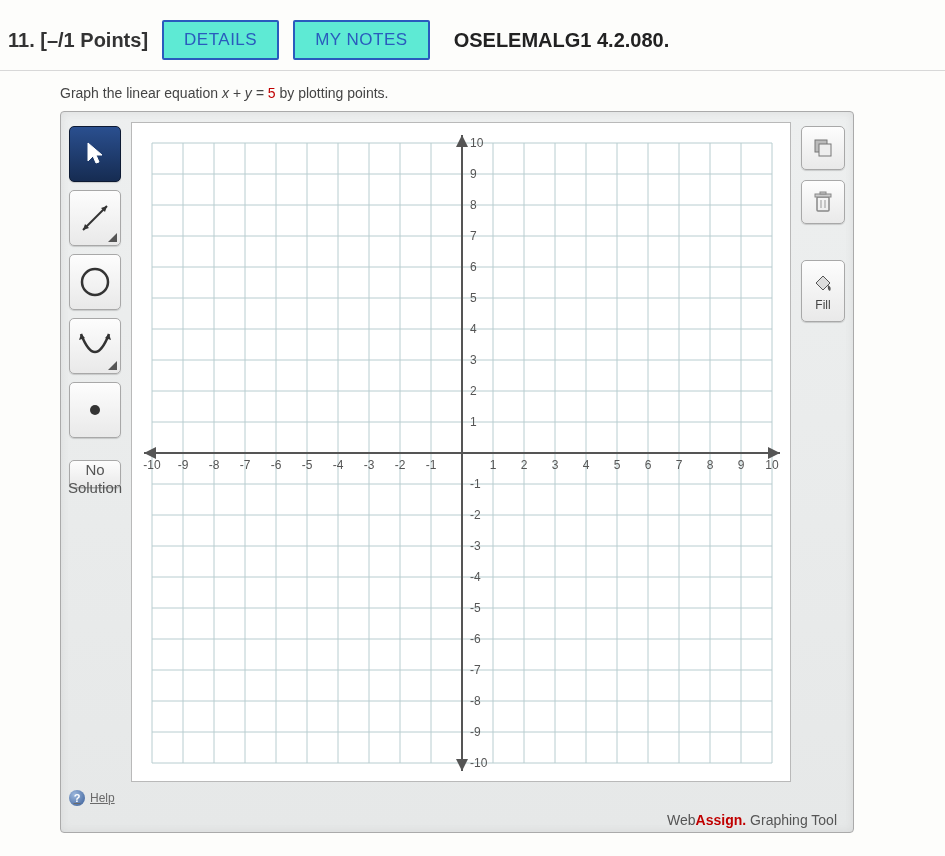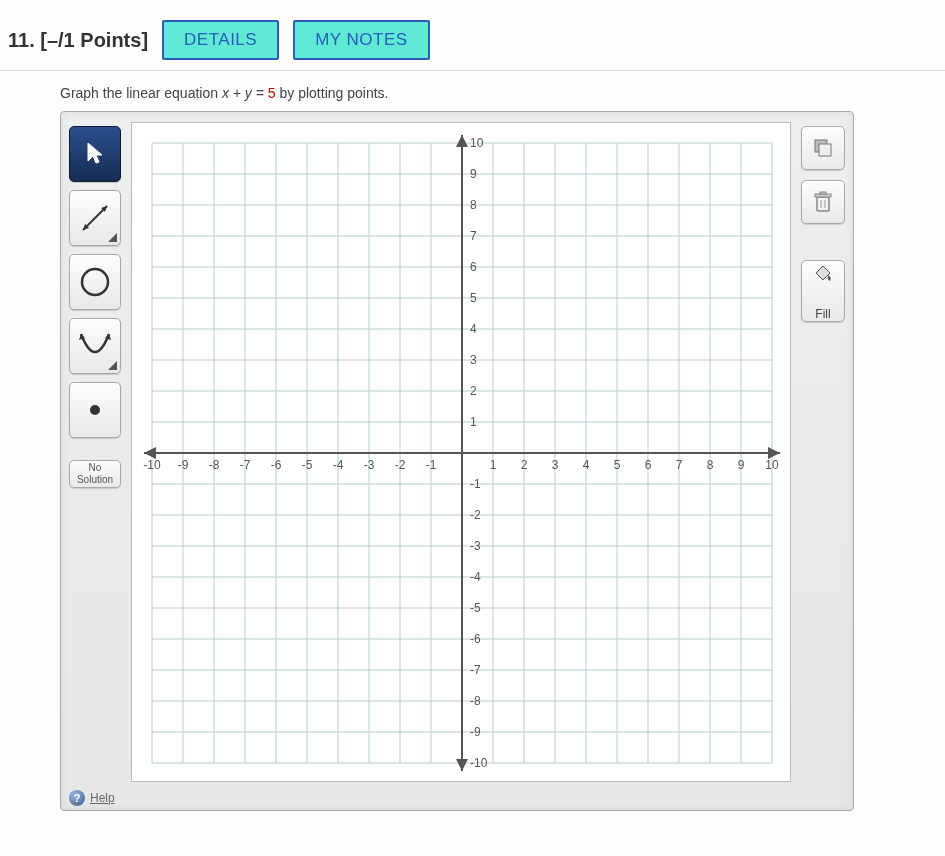--- a/index.html
+++ b/index.html
@@ -94,28 +94,27 @@
     width: 0; height: 0;
     border-left: 9px solid transparent;
     border-bottom: 9px solid #555;
   }
   .no-sol {
     width: 52px;
     height: 28px;
     background: linear-gradient(#fdfdfd,#e9e9e9);
     border: 1px solid #a8a8a8;
     border-radius: 5px;
-    font-size: 10px;
+    font-size: 15px;
     color: #555;
     text-align: center;
     line-height: 1.2;
     display: flex;
     flex-direction: column;
     align-items: center;
-    justify-content: center;
     cursor: pointer;
     margin-top: 14px;
     box-shadow: 0 1px 1px rgba(0,0,0,0.15);
   }
   .graph-area {
     position: relative;
     width: 660px;
     height: 660px;
     background: #fff;
     border: 1px solid #b9b9b9;
@@ -143,21 +142,21 @@
   }
   .fill-btn {
     width: 44px;
     height: 62px;
     background: linear-gradient(#fdfdfd,#e9e9e9);
     border: 1px solid #a8a8a8;
     border-radius: 5px;
     display: flex;
     flex-direction: column;
     align-items: center;
-    justify-content: space-between;
+    justify-content: center;
     cursor: pointer;
     font-size: 12px;
     color: #444;
     gap: 5px;
     margin-top: 26px;
     box-shadow: 0 1px 1px rgba(0,0,0,0.15);
   }
   .help-row {
     margin-top: 8px;
     display: flex;
@@ -191,20 +190,21 @@
 </head>
 <body>
 
 <div class="header-row">
   <span class="qnum">
     <span>11.</span>
     <span>[–/1 Points]</span>
   </span>
   <button class="btn-outline">DETAILS</button>
   <button class="btn-outline">MY NOTES</button>
+  <span class="book-ref">OSELEMALG1 4.2.080.</span>
 </div>
 
 <div class="content">
   <div class="instr">
     <span>Graph the linear equation </span><span class="ital">x + y = </span><span class="red">5</span><span> by plotting points.</span>
   </div>
 
   <div class="graph-panel">
     <div class="graph-row">
 
@@ -367,14 +367,17 @@
           <span>Fill</span>
         </div>
       </div>
     </div>
 
     <div class="help-row">
       <span class="help-circle">?</span>
       <span>Help</span>
     </div>
 
+    <div class="branding">
+      <span>Web</span><span class="wa-b"><span class="wa-r">Assign.</span></span><span> Graphing Tool</span>
+    </div>
   </div>
 </div>
 
 </body></html>

